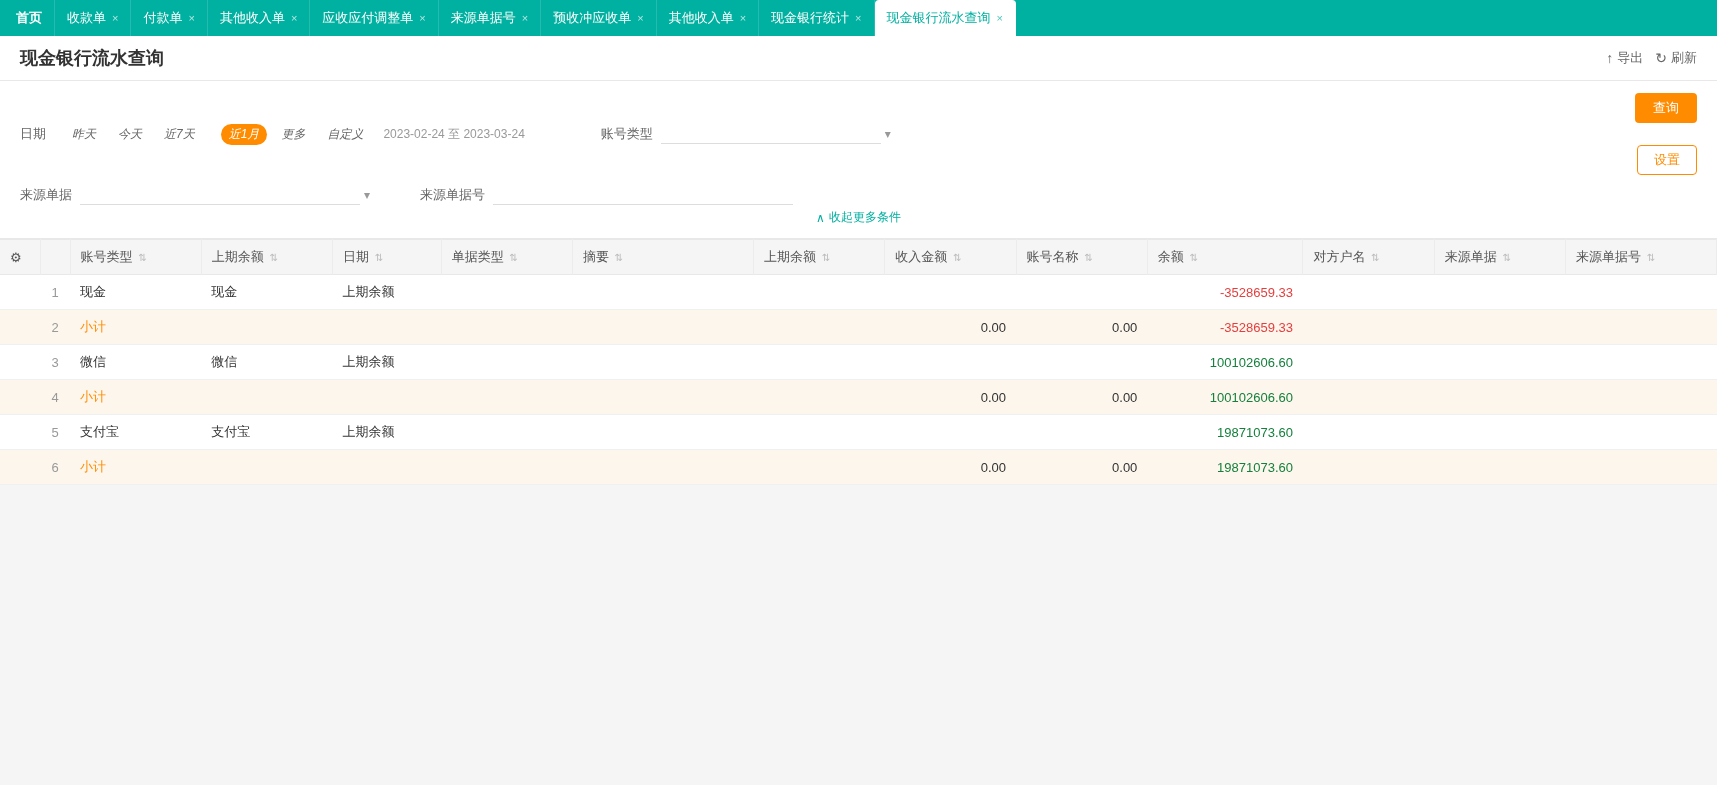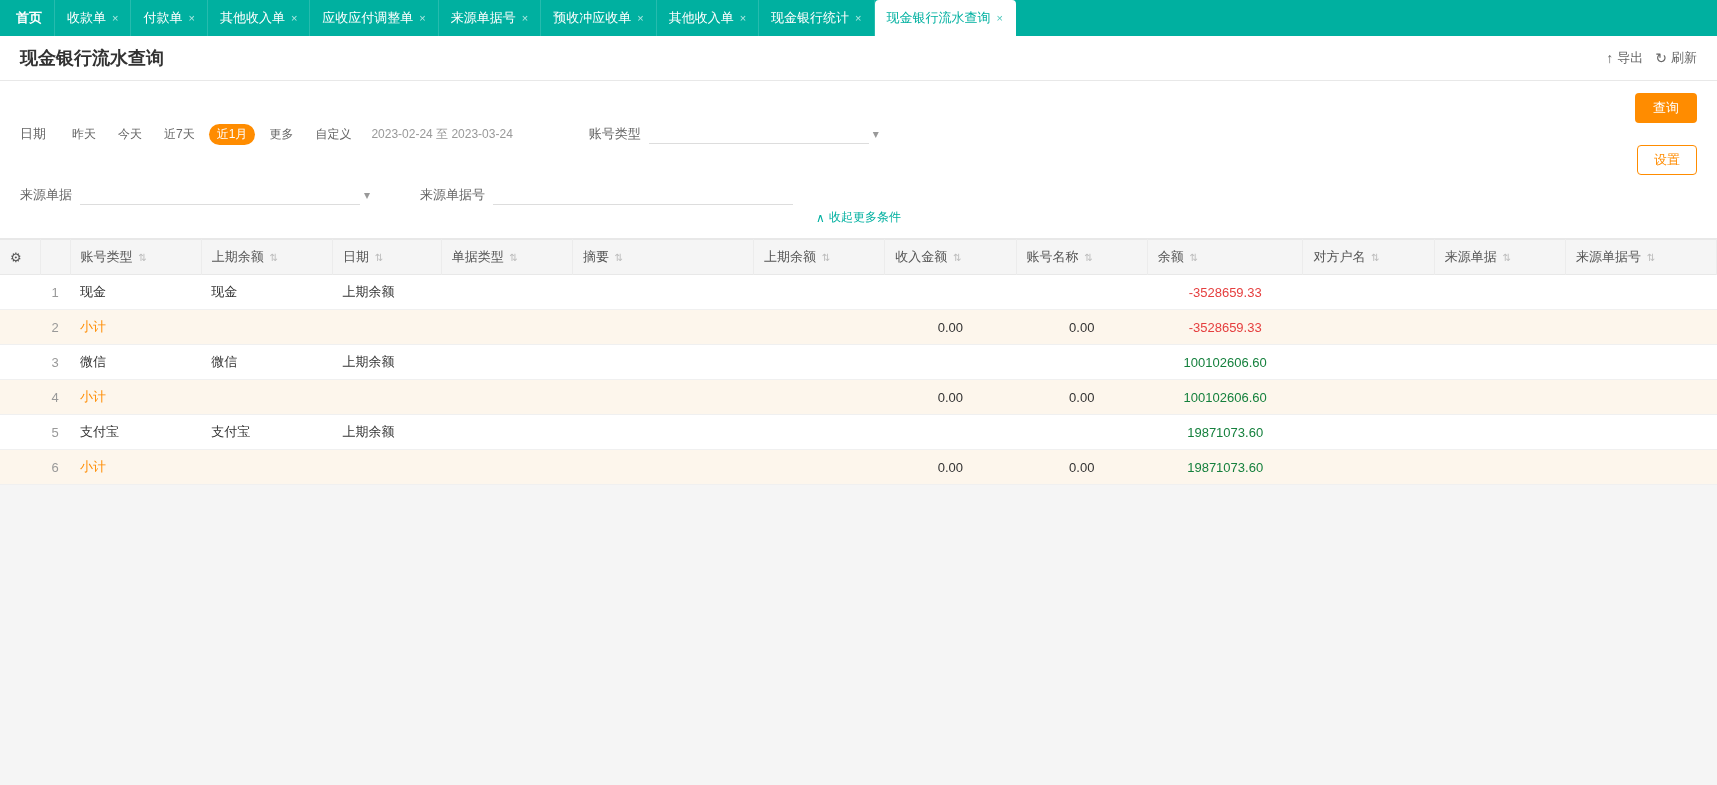--- a/index.html
+++ b/index.html
@@ -80,32 +80,34 @@
     .filter-label {
       color: #666;
       font-size: 13px;
       white-space: nowrap;
       min-width: 36px;
     }
     .filter-date-options {
       display: flex;
       align-items: center;
       gap: 6px;
+      font-style: italic;
     }
     .date-opt {
       padding: 2px 8px;
       border-radius: 12px;
       cursor: pointer;
       font-size: 12px;
       color: #666;
     }
     .date-opt.active {
       background: #ff8c00;
       color: #fff;
       border-radius: 12px;
+      margin-left: 12px;
     }
     .date-range {
       font-size: 12px;
       color: #999;
       margin-left: 4px;
     }
     .filter-select {
       display: flex;
       align-items: center;
       gap: 4px;
@@ -198,21 +200,21 @@
     tbody tr {
       border-bottom: 1px solid #f0f0f0;
     }
     tbody tr:nth-child(odd) { background: #fff; }
     tbody tr.subtotal { background: #fdf6ec; }
     tbody td {
       padding: 8px 10px;
       color: #333;
       white-space: nowrap;
     }
-    tbody td.num-cell { text-align: center; }
+    tbody td.num-cell { text-align: right; }
     tbody td.orange-text { color: #15803d; }
     tbody td.red-text { color: #e53e3e; }
     .row-num { color: #999; text-align: center; }
 
     .second-filter-row {
       display: flex;
       align-items: center;
       gap: 30px;
     }
     .filter-group {

